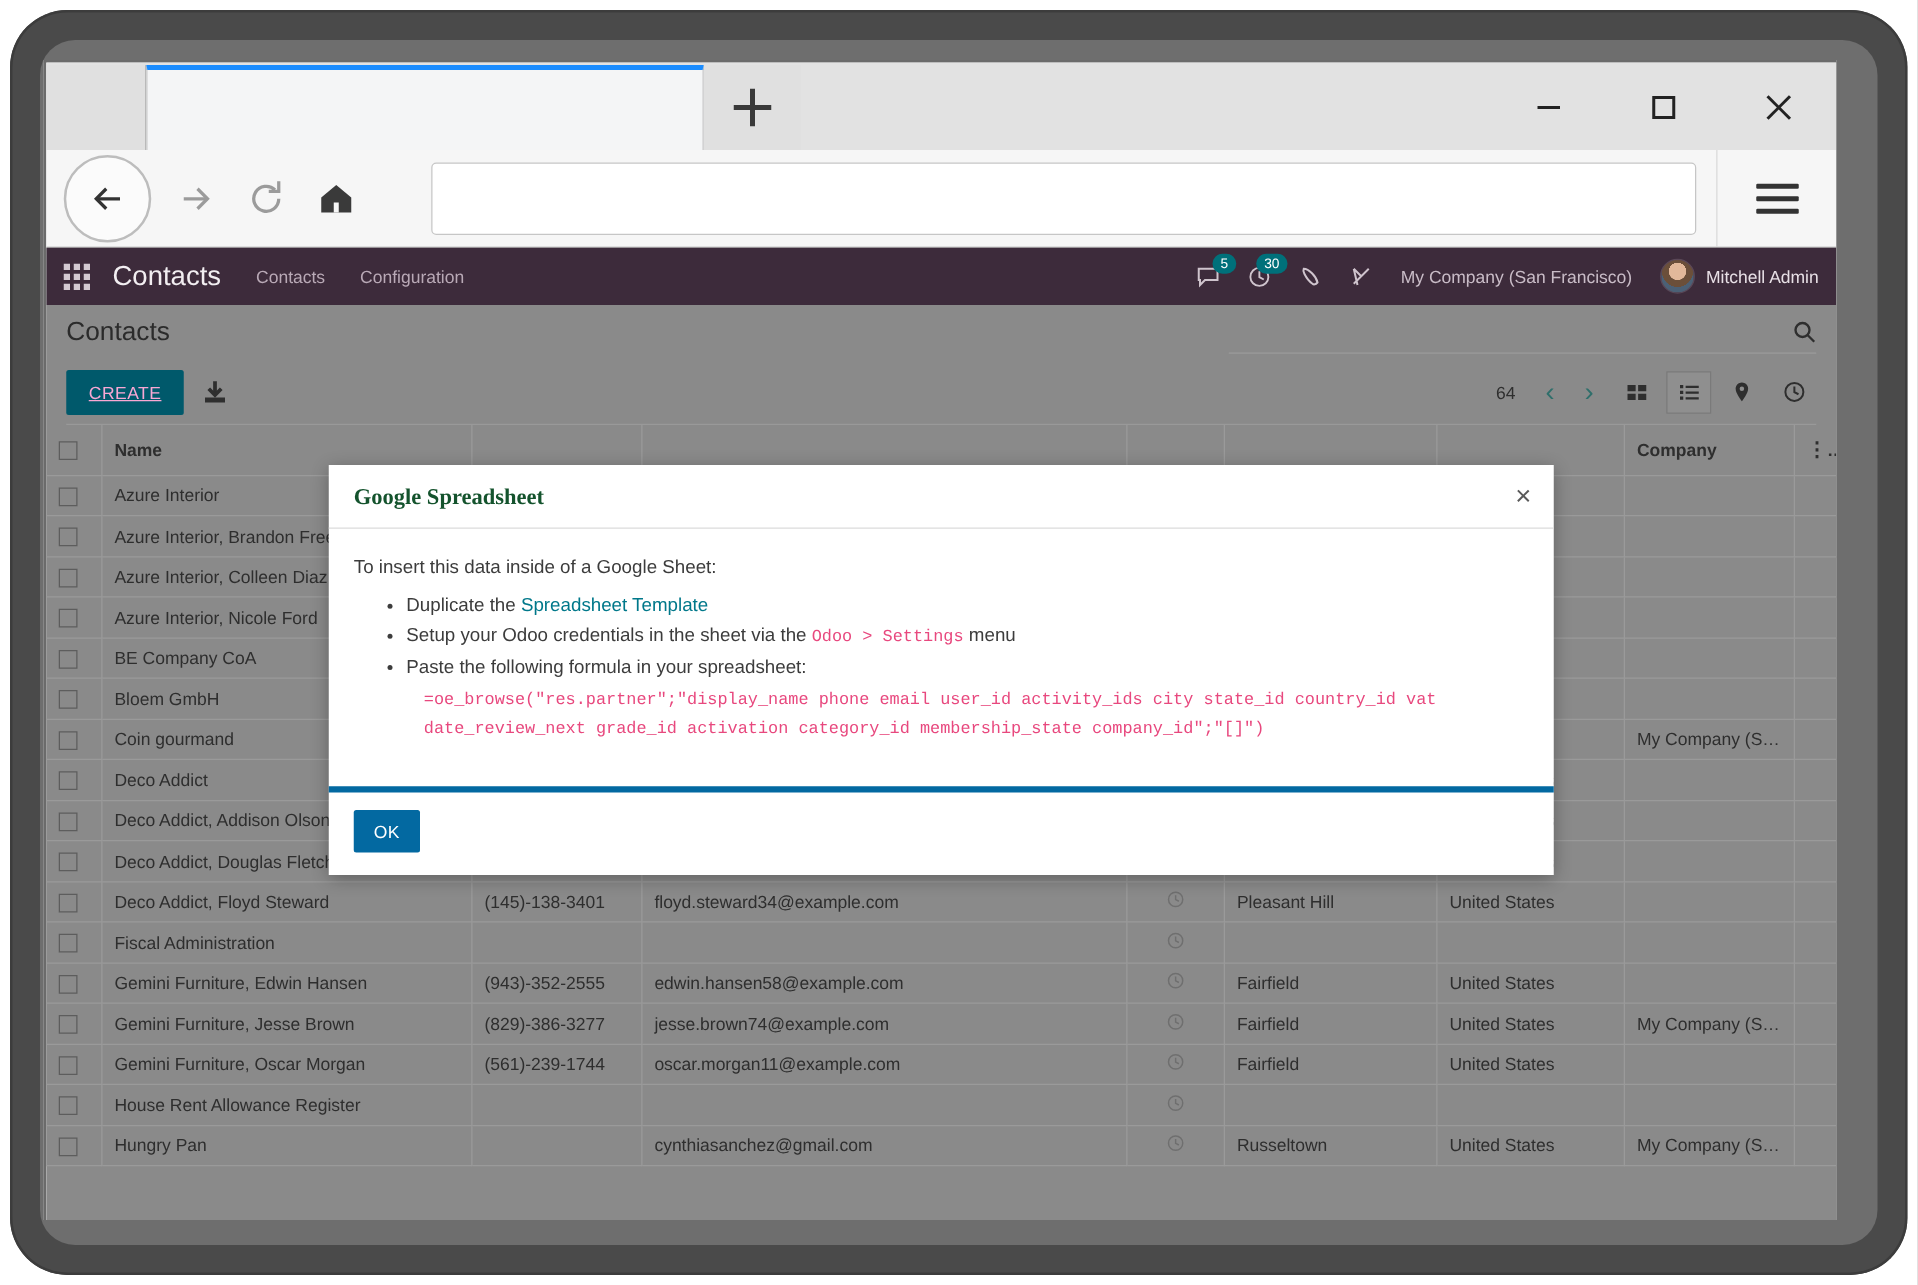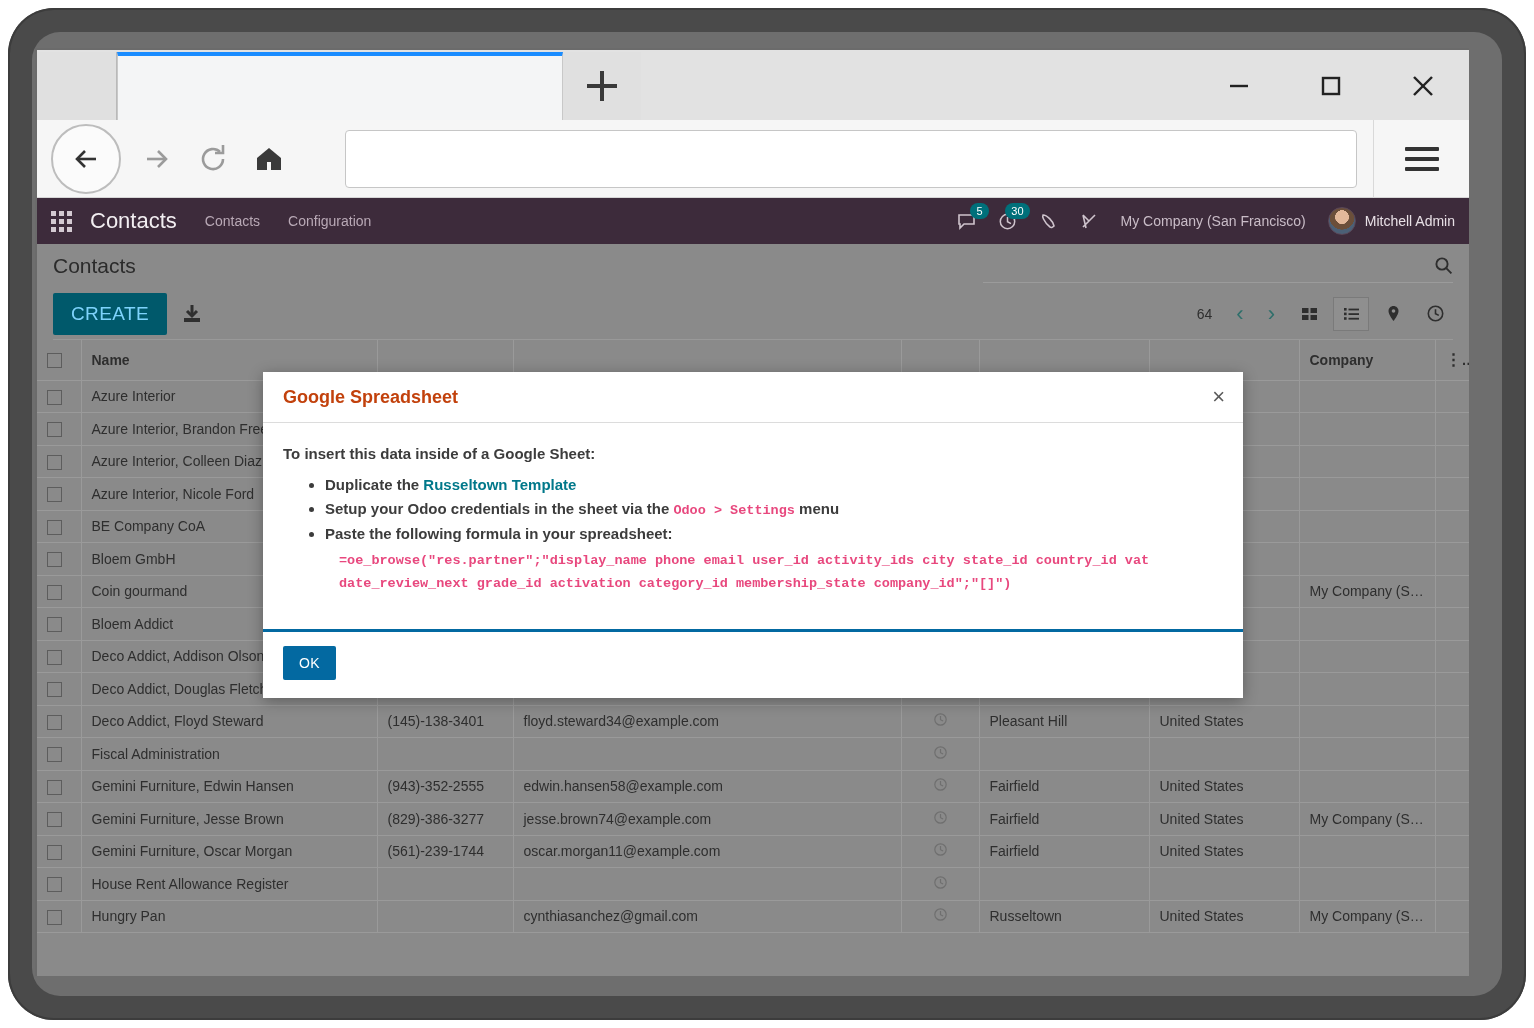--- a/index.html
+++ b/index.html
@@ -205,24 +205,24 @@
   #search-input {
     flex: 1; background: transparent; border: none; outline: none;
     font-size: 14px; color: #2b2b2b;
   }
   #cp-row2 {
     display: flex; align-items: center;
     height: 52px;
     border-bottom: 1px solid #999;
   }
   #create-btn {
-    background: #00596b; color: #7dd3fc;
+    background: #00596b; color: #f9a8d4;
     border: none; border-radius: 2px;
-    font-size: 19px; letter-spacing: .4px;
-    padding: 10px 18px; cursor: pointer;
+    font-size: 14px; letter-spacing: .4px;
+    padding: 10px 18px; cursor: pointer; text-decoration: underline;
   }
   #export-icon { margin-left: 14px; cursor: pointer; display:flex; }
   #cp-right { margin-left: auto; display: flex; align-items: center; gap: 4px; }
   #pager { font-size: 14px; color: #2f2f2f; margin-right: 10px; }
   .pager-arrow {
     font-size: 22px; color: #2f6f6b; padding: 0 10px; cursor: pointer;
     line-height: 1;
   }
   .viewbtn {
     width: 36px; height: 34px;
@@ -269,30 +269,29 @@
     width: 980px;
     background: #ffffff;
     box-shadow: 0 3px 14px rgba(0,0,0,.32);
     z-index: 50;
   }
   #modal-header {
     display: flex; align-items: center;
     padding: 14px 18px 14px 20px;
     border-bottom: 1px solid #dcdcdc;
   }
-  #modal-title { font-size: 18px; color: #c2410c; font-weight: bold; }
+  #modal-title { font-size: 18px; color: #14532d; font-weight: bold; font-family: Liberation Serif, serif; }
   #modal-close {
     margin-left: auto; font-size: 22px; color: #5a5a5a;
     cursor: pointer; line-height: 1; background: none; border: none;
   }
   #modal-body {
     padding: 22px 20px 26px 20px;
-    border-bottom: 3px solid #0369a1;
+    border-bottom: 5px solid #0369a1;
     min-height: 198px;
-    font-weight: bold;
   }
   #modal-intro { font-size: 15px; color: #3c3c3c; margin-bottom: 14px; }
   #modal-list { list-style: disc; margin-left: 42px; }
   #modal-list li { font-size: 15px; color: #3c3c3c; margin-bottom: 7px; }
   .link { color: #00788a; text-decoration: none; cursor: pointer; }
   code, .code {
     font-family: "Liberation Mono", monospace;
     font-size: 13.5px; color: #e8487e;
   }
   #formula {
@@ -592,21 +591,21 @@
                   <circle cx="9.5" cy="9.5" r="7.2" fill="none" stroke="#6f6f6f" stroke-width="1.5"></circle>
                   <polyline points="9.5,5.2 9.5,9.7 12.8,11.4" fill="none" stroke="#6f6f6f" stroke-width="1.5"></polyline>
                 </svg></td>
               <td class="col-city">Tirana</td>
               <td class="col-country">Albania</td>
               <td class="col-company">My Company (San Francisco)</td>
               <td class="optcol"></td>
             </tr>
             <tr>
               <td class="col-check"><span class="chk"></span></td>
-              <td class="col-name">Bloem Addict</td>
+              <td class="col-name">Deco Addict</td>
               <td class="col-phone">+32 10 588 558</td>
               <td class="col-email">info@agrolait.com</td>
               <td class="col-act clockcell"><svg width="15" height="15" viewBox="0 0 19 19">
                   <circle cx="9.5" cy="9.5" r="7.2" fill="none" stroke="#6f6f6f" stroke-width="1.5"></circle>
                   <polyline points="9.5,5.2 9.5,9.7 12.8,11.4" fill="none" stroke="#6f6f6f" stroke-width="1.5"></polyline>
                 </svg></td>
               <td class="col-city">Pleasant Hill</td>
               <td class="col-country">United States</td>
               <td class="col-company"></td>
               <td class="optcol"></td>
@@ -743,21 +742,21 @@
 
     <div id="modal">
       <div id="modal-header">
         <span id="modal-title">Google Spreadsheet</span>
         <button id="modal-close">×</button>
       </div>
       <div id="modal-body">
         <div id="modal-intro">To insert this data inside of a Google Sheet:</div>
         <ul id="modal-list">
           <li>
-            <span>Duplicate the </span><a class="link">Russeltown Template</a>
+            <span>Duplicate the </span><a class="link">Spreadsheet Template</a>
           </li>
           <li>
             <span>Setup your Odoo credentials in the sheet via the </span><code class="code">Odoo &gt; Settings</code><span> menu</span>
           </li>
           <li>
             <span>Paste the following formula in your spreadsheet:</span>
             <span id="formula">=oe_browse("res.partner";"display_name phone email user_id activity_ids city state_id country_id vat date_review_next grade_id activation category_id membership_state company_id";"[]")</span>
           </li>
         </ul>
       </div>

